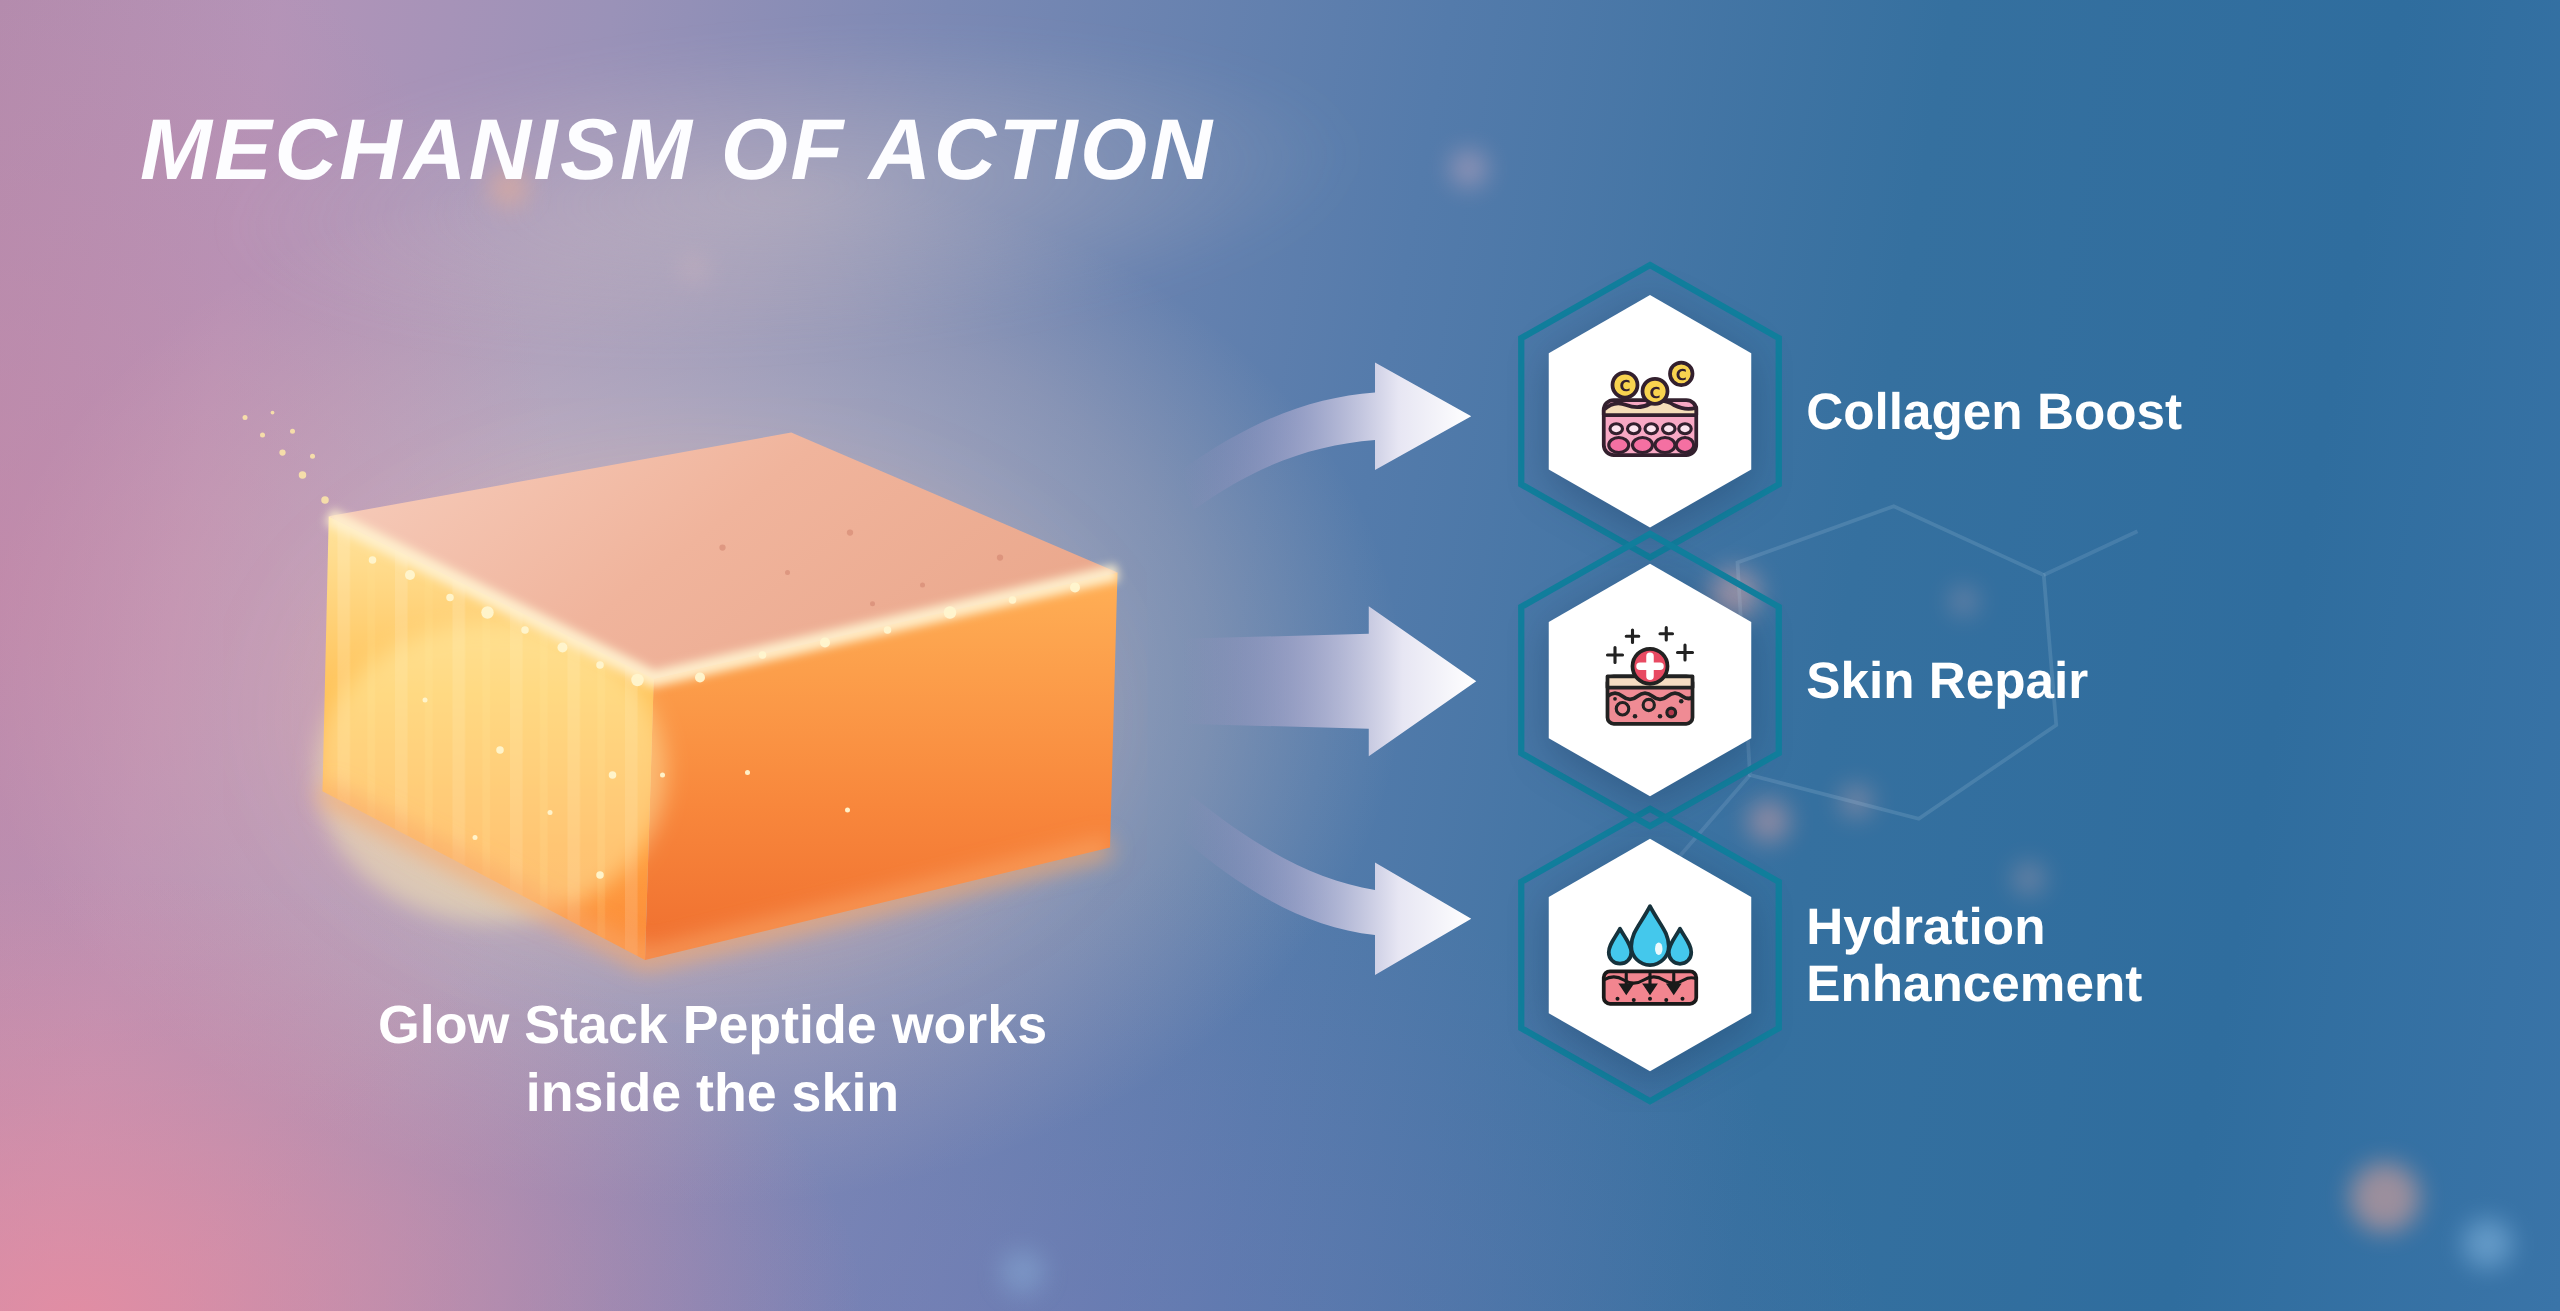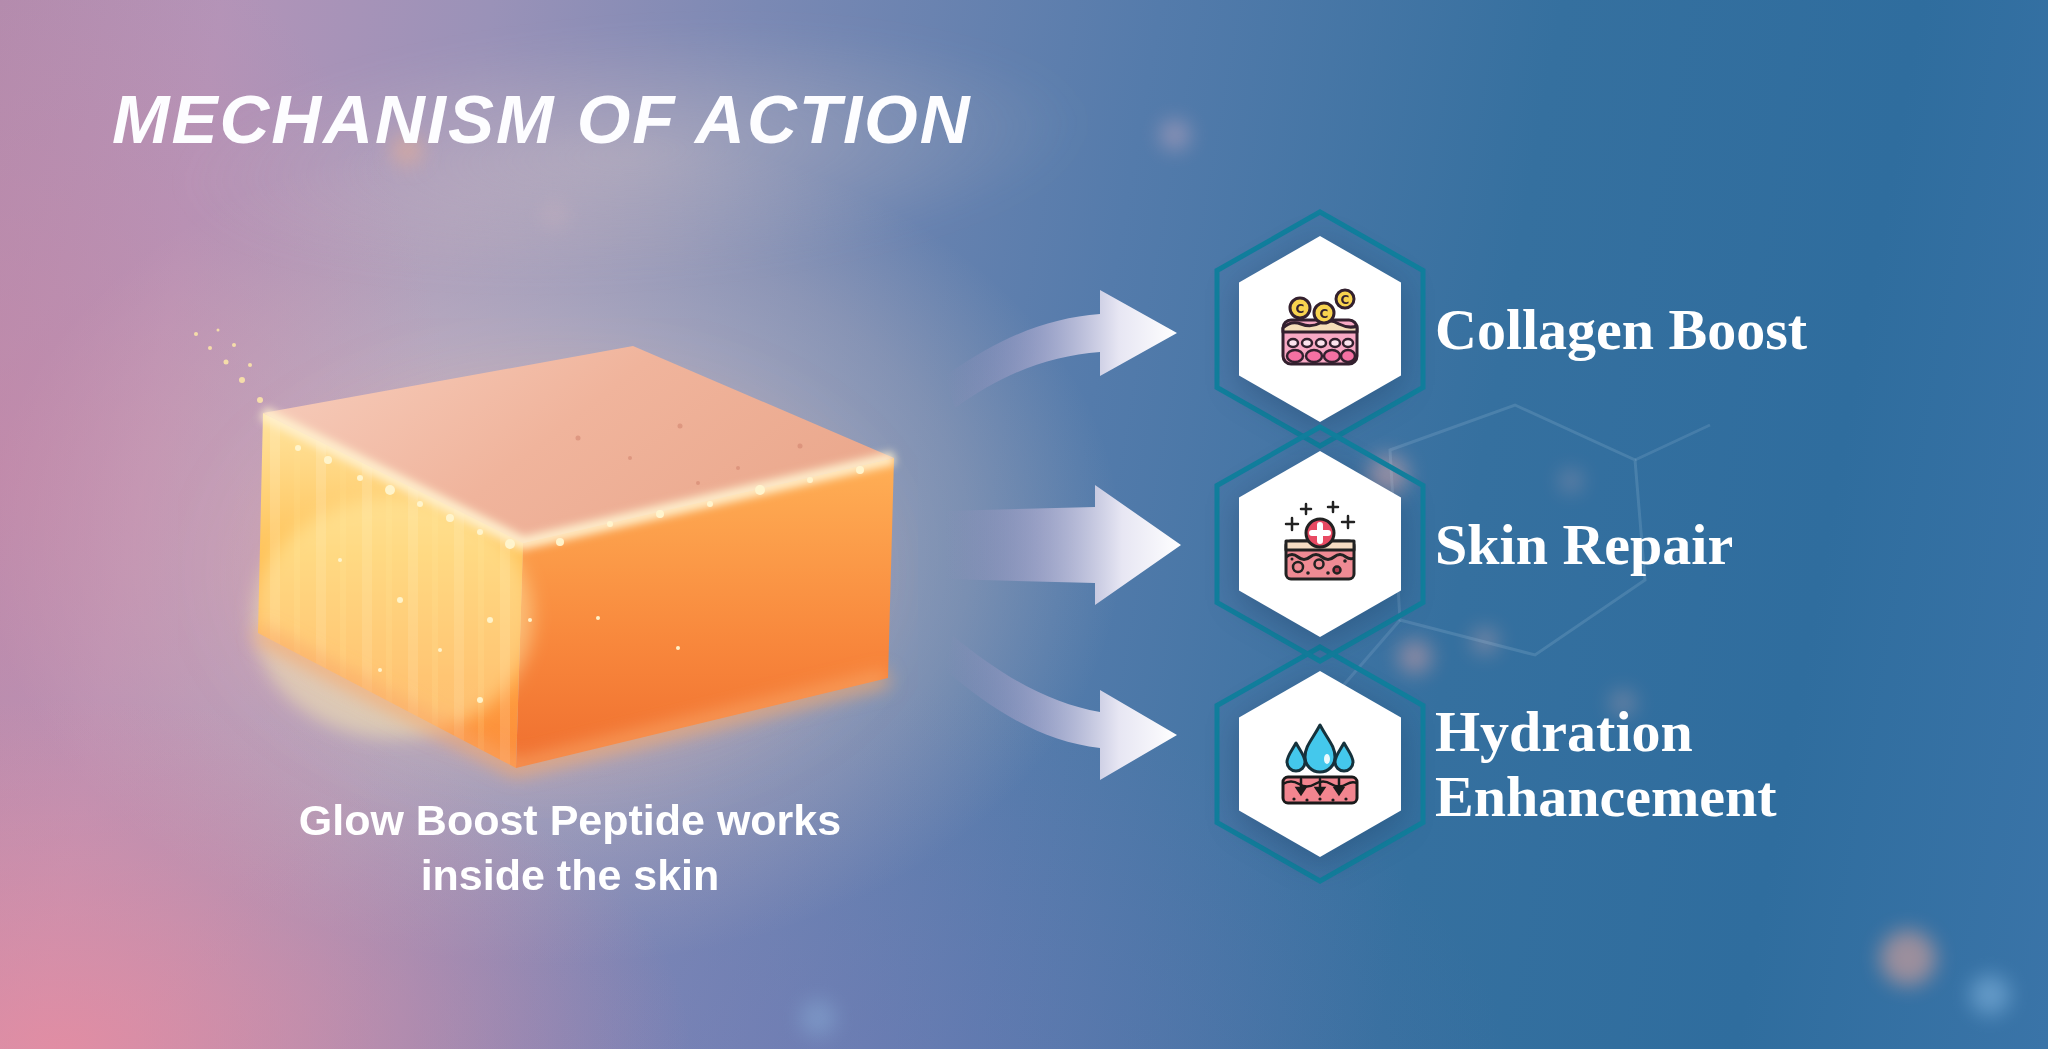--- a/index.html
+++ b/index.html
@@ -26,23 +26,23 @@
   .caption{
     position:absolute;left:190px;top:793px;width:760px;
     text-align:center;color:#ffffff;font-size:43px;font-weight:600;line-height:1.28;
   }
   .feature{position:absolute;left:945px;width:1000px;height:250px;}
   .arrow{position:absolute;left:0;}
   .hexwrap{position:absolute;left:260px;top:0;width:230px;height:250px;}
   .hexwrap .hexsvg{position:absolute;left:0;top:0;}
   .hexwrap .iconsvg{position:absolute;left:65px;top:75px;}
   .feature .label{
-    position:absolute;left:490px;top:0;height:250px;width:500px;
+    position:absolute;left:500px;top:0;height:250px;width:500px;
     display:flex;align-items:center;
-    color:#ffffff;font-size:58px;font-weight:600;line-height:1.12;font-family:Liberation Serif, serif;
+    color:#ffffff;font-size:41px;font-weight:600;line-height:1.12;
   }
   .hexshadow{filter:drop-shadow(0 8px 16px rgba(15,35,70,0.28));}
 </style>
 </head>
 <body>
 
 <div class="slide">
 
   <div class="lightarc"></div>
   <div class="dot" style="left:1368px;top:455px;width:40px;height:40px;background:#f2b0ac;opacity:.5"></div>
@@ -161,21 +161,21 @@
         <circle cx="32" cy="30" r="2"></circle>
           <circle cx="18" cy="16" r="2"></circle>
           <circle cx="72" cy="47" r="2"></circle>
         <circle cx="56" cy="27" r="2"></circle>
           <circle cx="40" cy="12" r="1.5"></circle>
       </g>
     </svg>
   </div>
 
   <div class="caption">
-    <span>Glow Boost Peptide works</span><br>
+    <span>Glow Stack Peptide works</span><br>
     <span>inside the skin</span>
   </div>
 
   <div class="feature" style="top:205px">
     <svg class="arrow" style="top:43px" width="240" height="170" viewBox="0 0 240 170">
       <defs>
           <linearGradient id="arrowGrad1" x1="0" y1="0" x2="1" y2="0">
         <stop offset="0%" stop-color="#9c8abd" stop-opacity="0"></stop>
         <stop offset="40%" stop-color="#c2b7d8" stop-opacity="0.55"></stop>
         <stop offset="75%" stop-color="#efecf7" stop-opacity="0.95"></stop>

